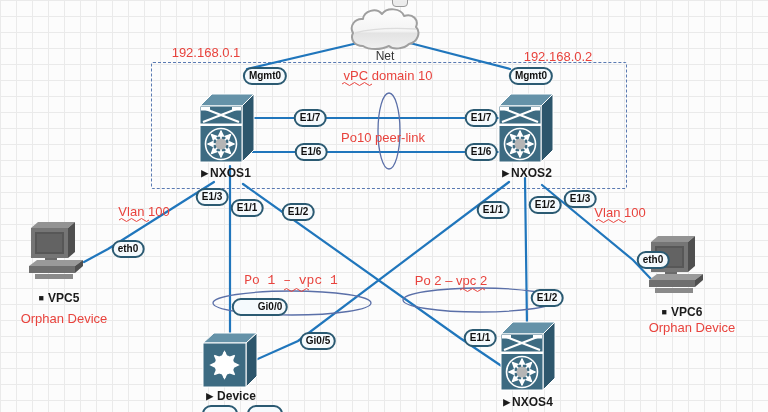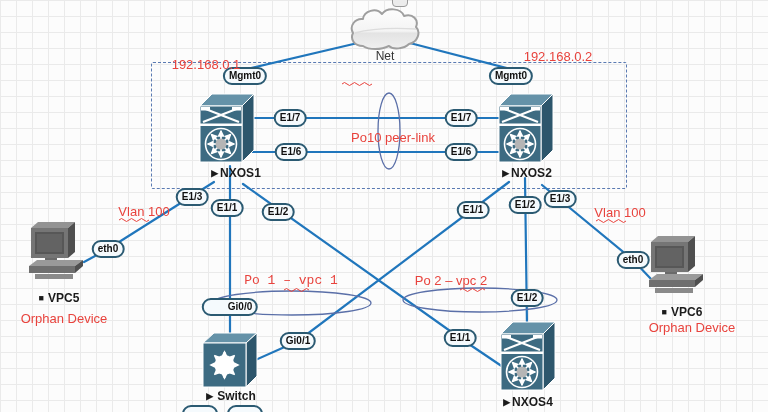--- a/index.html
+++ b/index.html
@@ -8,21 +8,21 @@
     background-image:linear-gradient(#eaeaea 1px,transparent 1px),
                      linear-gradient(90deg,#eaeaea 1px,transparent 1px);
     background-size:16px 16px;
     font-family:"Liberation Sans",sans-serif;}
   .layer{position:absolute;left:0;top:0;pointer-events:none;}
   .dashedbox{position:absolute;left:151px;top:62px;width:474px;height:125px;
     border:1.5px dashed #5a7ab2;border-radius:2px;}
   .badge{position:absolute;transform:translate(-50%,-50%);
     background:#f5fafd;border:2px solid #2b5a72;border-radius:9px;
     font-weight:bold;font-size:10px;line-height:12px;color:#101010;
-    padding:1px 4px;white-space:nowrap;z-index:6;}
+    padding:1px 4px;white-space:nowrap;z-index:6;margin-left:20px;}
   .badge.cut{height:12px;min-width:24px;z-index:6;}
   .devlabel{position:absolute;transform:translate(-50%,-50%);
     font-size:12px;font-weight:700;color:#1b1b1b;white-space:nowrap;z-index:7;}
   .devlabel .marker{font-size:9px;margin-right:2px;vertical-align:1px;}
   .netlabel{position:absolute;transform:translate(-50%,-50%);
     font-size:12px;color:#333;white-space:nowrap;z-index:7;}
   .red{position:absolute;transform:translate(-50%,-50%);
     font-size:13px;color:#e8433d;white-space:nowrap;z-index:7;}
   .dev{position:absolute;z-index:5;}
   .squig{position:absolute;z-index:7;}
@@ -201,37 +201,38 @@
   <div class="badge" style="left:461px;top:118px;">E1/7</div>
   <div class="badge" style="left:461px;top:152px;">E1/6</div>
   <div class="badge" style="left:192px;top:197px;">E1/3</div>
   <div class="badge" style="left:227px;top:208px;">E1/1</div>
   <div class="badge" style="left:278px;top:212px;">E1/2</div>
   <div class="badge" style="left:473px;top:210px;">E1/1</div>
   <div class="badge" style="left:525px;top:205px;">E1/2</div>
   <div class="badge" style="left:560px;top:199px;">E1/3</div>
   <div class="badge" style="left:108px;top:249px;">eth0</div>
   <div class="badge" style="left:633px;top:260px;">eth0</div>
-  <div class="badge" style="left:230px;top:307px;padding-left:24px;">Gi0/0</div>
-  <div class="badge" style="left:298px;top:341px;">Gi0/1</div>
+  <div class="badge" style="left:240px;top:307px;padding-left:24px;">Gi0/0</div>
+  <div class="badge" style="left:298px;top:341px;">Gi0/5</div>
   <div class="badge" style="left:527px;top:298px;">E1/2</div>
   <div class="badge" style="left:460px;top:338px;">E1/1</div>
   <div class="badge cut" style="left:200px;top:414px;"></div>
   <div class="badge cut" style="left:245px;top:414px;"></div>
 
-  <div class="devlabel" style="left:236px;top:173px;"><span class="marker">▶</span><span>NXOS1</span></div>
+  <div class="devlabel" style="left:226px;top:173px;"><span class="marker">▶</span><span>NXOS1</span></div>
   <div class="devlabel" style="left:527px;top:173px;"><span class="marker">▶</span><span>NXOS2</span></div>
   <div class="devlabel" style="left:528px;top:402px;"><span class="marker">▶</span><span>NXOS4</span></div>
-  <div class="devlabel" style="left:231px;top:396px;"><span class="marker" style="margin-right:4px">▶</span><span>Switch</span></div>
+  <div class="devlabel" style="left:231px;top:396px;"><span class="marker" style="margin-right:4px">▶</span><span>Device</span></div>
   <div class="devlabel" style="left:59px;top:298px;"><span class="marker" style="margin-right:4px">■</span><span>VPC5</span></div>
   <div class="devlabel" style="left:682px;top:312px;"><span class="marker" style="margin-right:4px">■</span><span>VPC6</span></div>
 
-  <div class="red" style="left:206px;top:64px;">192.168.0.1</div>
+  <div class="red" style="left:206px;top:52px;">192.168.0.1</div>
   <div class="red" style="left:558px;top:56px;">192.168.0.2</div>
-  <div class="red" style="left:393px;top:137px;">Po10 peer-link</div>
+  <div class="red" style="left:388px;top:75px;">vPC domain 10</div>
+  <div class="red" style="left:383px;top:137px;">Po10 peer-link</div>
   <div class="red" style="left:144px;top:211px;">Vlan 100</div>
   <div class="red" style="left:620px;top:212px;">Vlan 100</div>
   <div class="red" style="left:291px;top:280px;font-family:Liberation Mono, monospace;">Po 1 – vpc 1</div>
   <div class="red" style="left:451px;top:280px;">Po 2 – vpc 2</div>
   <div class="red" style="left:64px;top:318px;">Orphan Device</div>
   <div class="red" style="left:692px;top:327px;">Orphan Device</div>
 
   <svg class="squig" style="left:342px;top:81px;" width="30" height="5">
       <path d="M0 3 Q2.5 0 5 3 T10 3 T15 3 T20 3 T25 3 T30 3" stroke="#e8433d" fill="none" stroke-width="1"></path>
     </svg>

